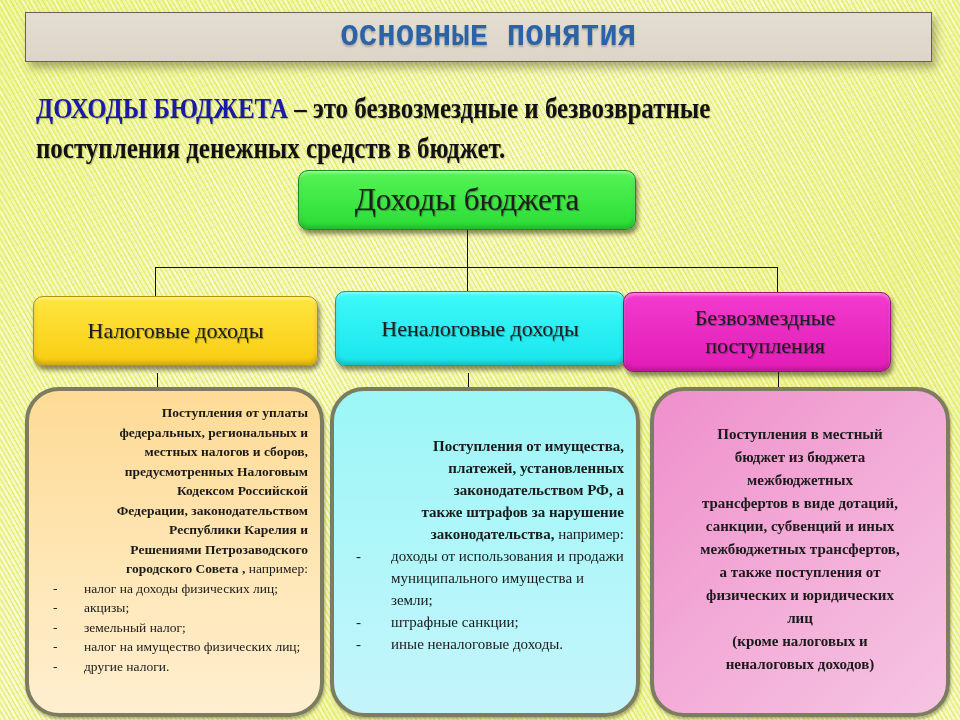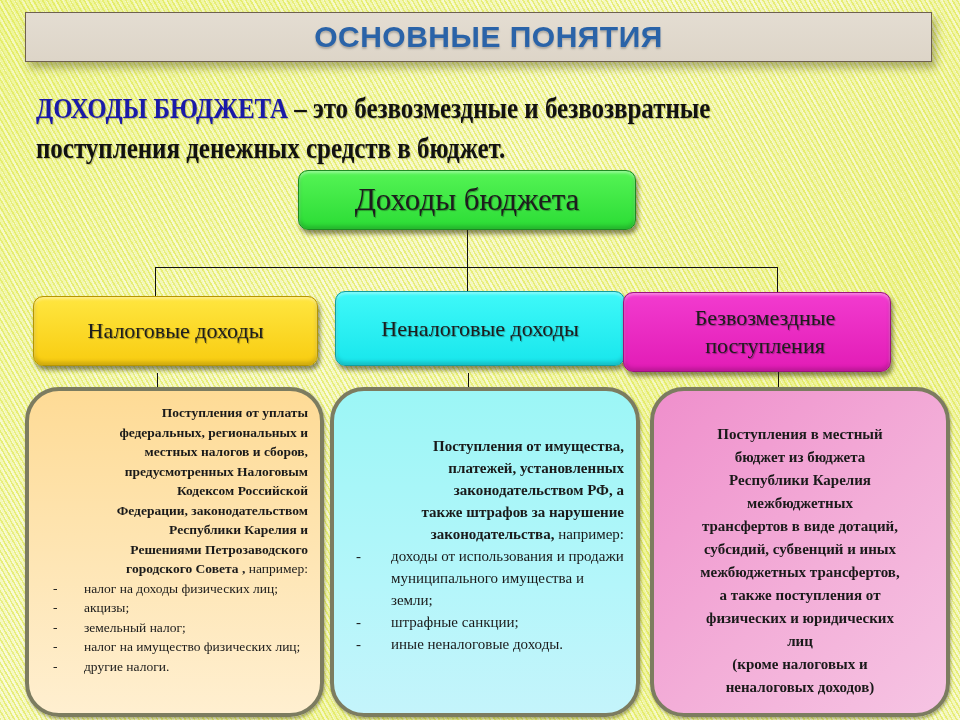--- a/index.html
+++ b/index.html
@@ -14,21 +14,21 @@
         linear-gradient(135deg, #eef59a 0%, #f6f8c8 40%, #eef39a 70%, #f4f7c0 100%);
     }
     .title-banner {
       position: absolute; left: 25px; top: 12px; width: 907px; height: 50px;
       background: linear-gradient(180deg, #e4ddd2 0%, #ddd5c8 100%);
       border: 1px solid #6e6050;
       box-shadow: 4px 6px 8px rgba(90,90,40,0.45);
       display: flex; align-items: center; justify-content: center;
     }
     .title-text {
-      font-family: Liberation Sans, sans-serif; font-weight: bold; font-size: 30px;
+      font-family: Liberation Mono, monospace; font-weight: bold; font-size: 30px;
       color: #2a63a8; letter-spacing: 0.5px;
       text-shadow: 0 2px 2px rgba(80,80,80,0.35);
       margin-left: 20px;
     }
     .definition {
       position: absolute; left: 36px; top: 88px; width: 900px;
       font-family: "Liberation Serif", serif; font-weight: bold; font-size: 29px;
       line-height: 40px; color: #111;
       text-shadow: 1px 1px 1px rgba(80,80,0,0.35);
       transform: scaleX(0.86); transform-origin: left top;
@@ -153,23 +153,22 @@
   <ul>
     <li><span class="dash">-</span><span>доходы от использования и продажи муниципального имущества и земли;</span></li>
     <li><span class="dash">-</span><span>штрафные санкции;</span></li>
     <li><span class="dash">-</span><span>иные неналоговые доходы.</span></li>
   </ul>
 </div>
 
 <div class="detail detail-free free-text">
   <div>Поступления в местный</div>
   <div>бюджет из бюджета</div>
-  <div>Республики Карелия</div>
   <div>межбюджетных</div>
   <div>трансфертов в виде дотаций,</div>
-  <div>субсидий, субвенций и иных</div>
+  <div>санкции, субвенций и иных</div>
   <div>межбюджетных трансфертов,</div>
   <div>а также поступления от</div>
   <div>физических и юридических</div>
   <div>лиц</div>
   <div>(кроме налоговых и</div>
   <div>неналоговых доходов)</div>
 </div>
 
 </body></html>

